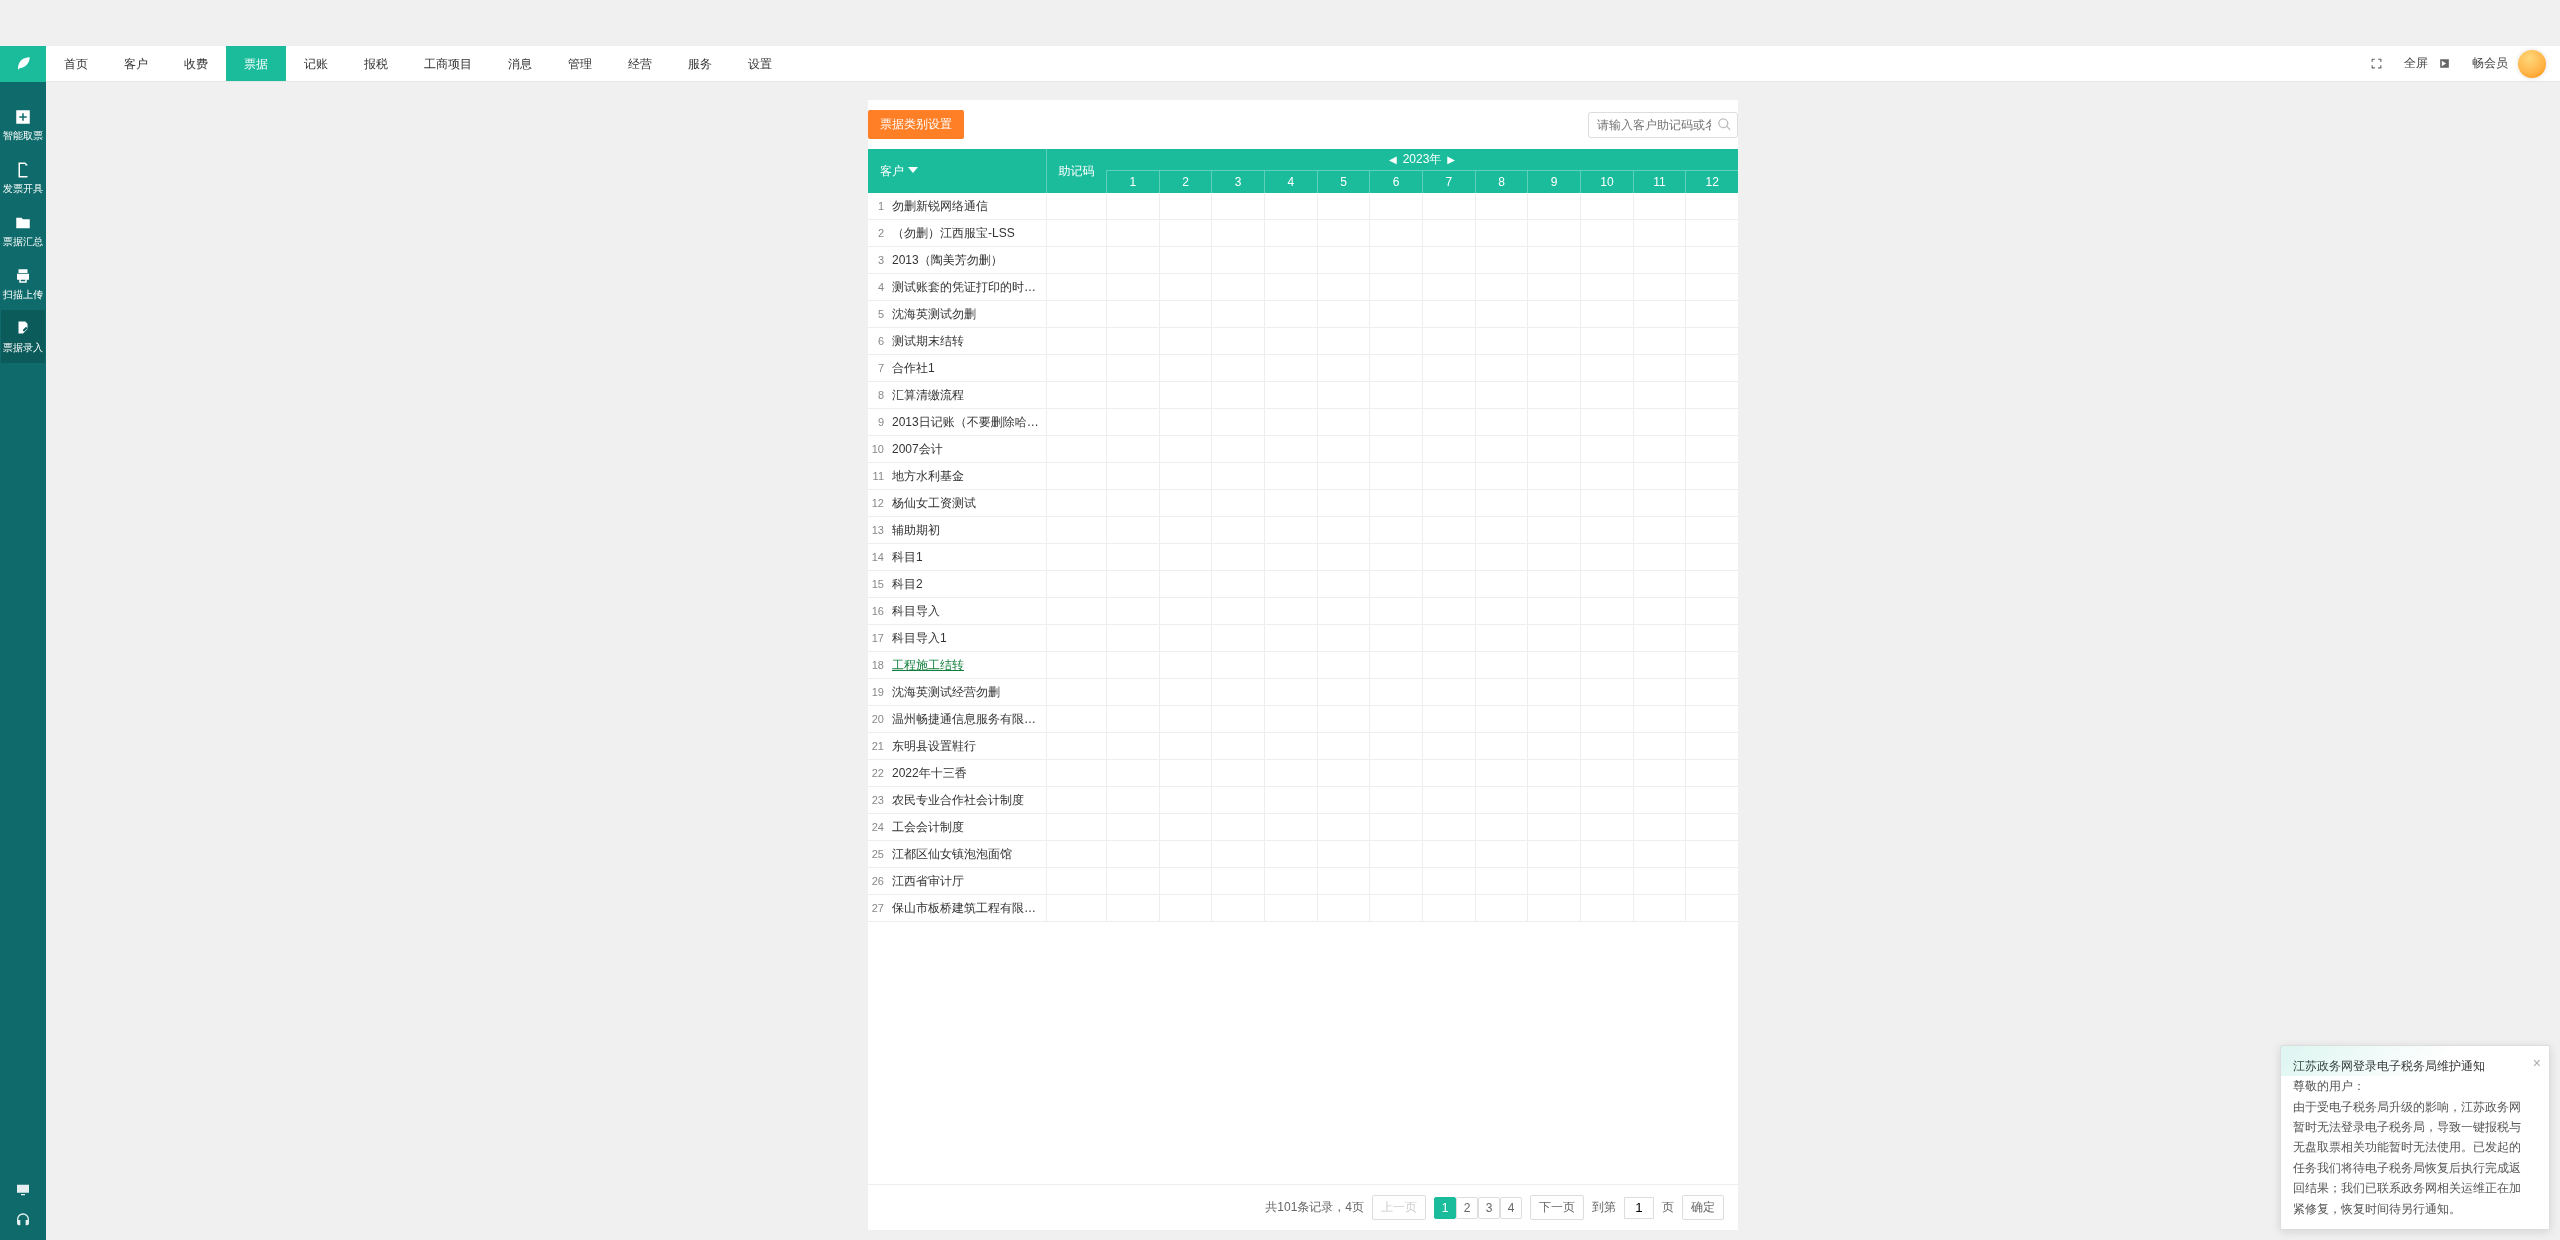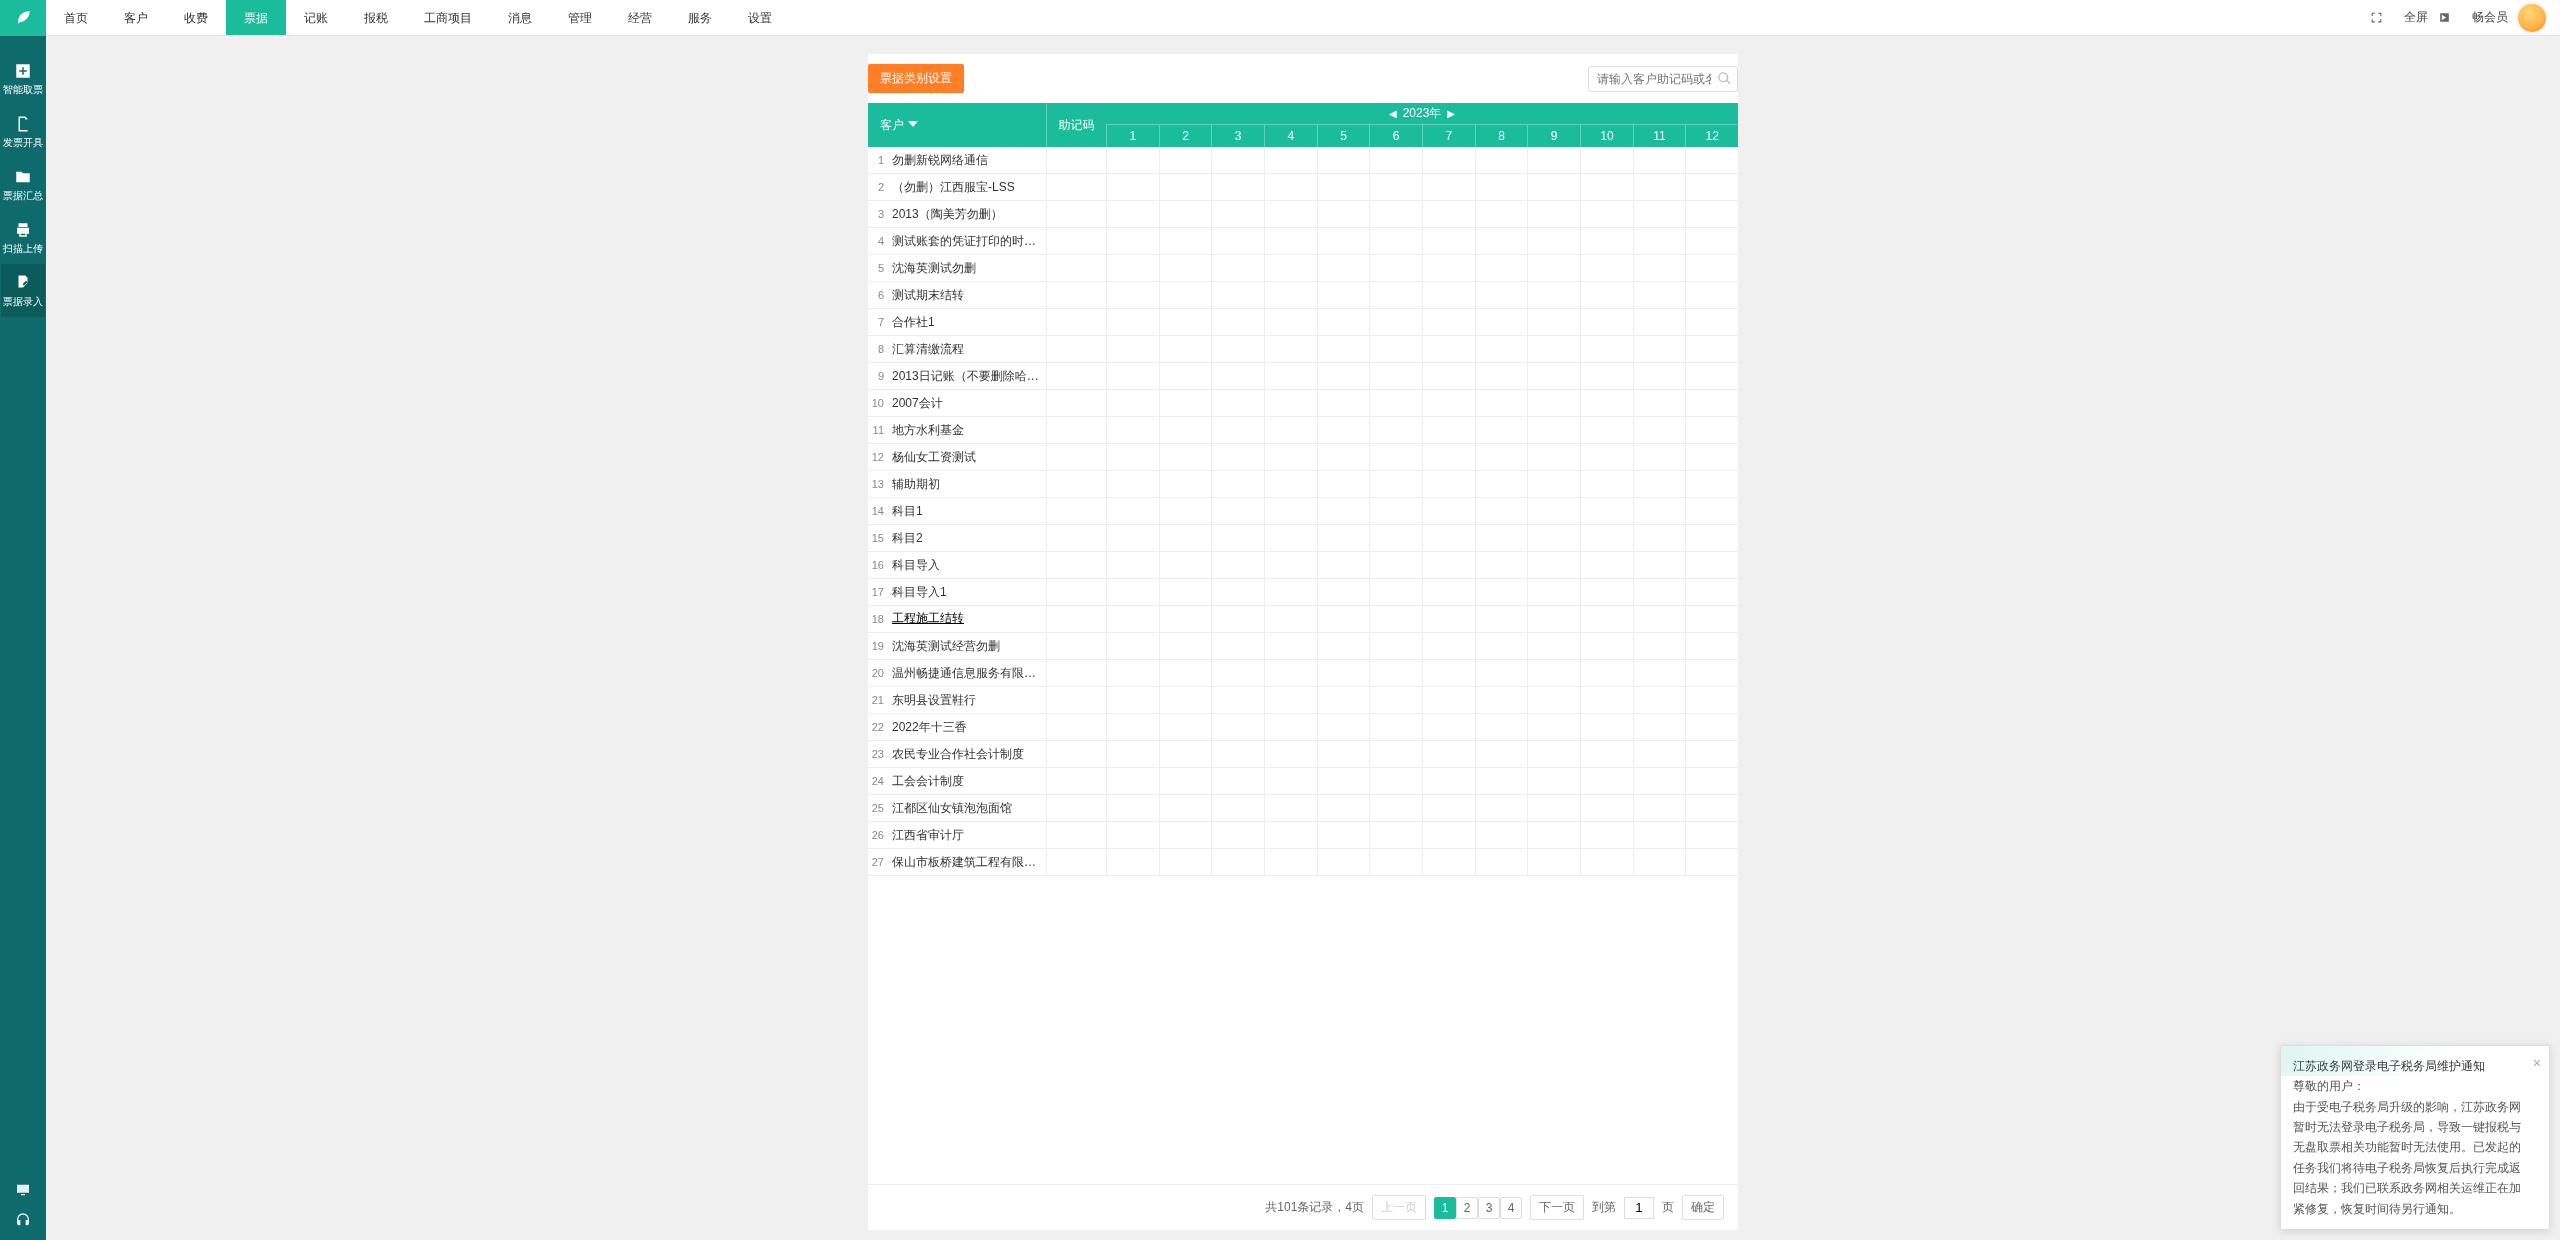--- a/index.html
+++ b/index.html
@@ -1,21 +1,21 @@
 <!DOCTYPE html>
 <html><head>
 <meta charset="utf-8">
 <style>
 * { margin: 0; padding: 0; box-sizing: border-box; }
 body { font-family: "Microsoft YaHei", Arial, sans-serif; font-size: 12px; color: #333; background: #f0f0f0; overflow: hidden; }
 
 .app { display: flex; flex-direction: column; height: 100vh; }
 
 
-.topnav { display: flex; align-items: center; height: 36px; background: #fff; border-bottom: 1px solid #e5e5e5; }
+.topnav { display: flex; align-items: center; height: 36px; background: #fff; border-bottom: 1px solid #e5e5e5; margin-top: 46px; }
 .logo { width: 46px; height: 36px; background: #1abc9c; display: flex; align-items: center; justify-content: center; }
 .logo svg { width: 20px; height: 20px; fill: #fff; }
 .nav-items { display: flex; height: 100%; }
 .nav-item { padding: 0 18px; line-height: 36px; color: #333; cursor: pointer; }
 .nav-item.active { background: #1abc9c; color: #fff; }
 .nav-right { margin-left: auto; display: flex; align-items: center; gap: 10px; padding-right: 14px; height: 100%; }
 .nav-right-item { display: flex; align-items: center; gap: 21px; color: #444; cursor: pointer; }
 .nav-right-item svg { width: 13px; height: 13px; fill: #666; }
 .avatar { width: 28px; height: 28px; border-radius: 50%; background: radial-gradient(circle at 40% 30%, #ffd77a, #ffb347 60%, #ff8800 100%); box-shadow: 0 0 4px rgba(0,0,0,.15); }
 
@@ -51,21 +51,21 @@
 .th-months { display: flex; height: 22px; }
 .th-month { flex: 1; background: #1abc9c; color: #fff; display: flex; align-items: center; justify-content: center; border-left: 1px solid rgba(255,255,255,.3); font-size: 12px; }
 
 .tbody { flex: 1; overflow-y: scroll; position: relative; }
 .tbody::-webkit-scrollbar { width: 8px; }
 .tbody::-webkit-scrollbar-thumb { background: #c1c1c1; border-radius: 4px; }
 .tbody::-webkit-scrollbar-track { background: #f1f1f1; }
 .row { display: flex; height: 27px; border-bottom: 1px solid #eee; }
 .cell-idx { width: 20px; text-align: right; color: #888; padding-right: 4px; line-height: 27px; font-size: 11px; }
 .cell-name { width: 158px; padding-left: 4px; line-height: 27px; color: #333; white-space: nowrap; overflow: hidden; text-overflow: ellipsis; }
-.cell-name.link { color: #000000; text-decoration: underline; cursor: pointer; font-family: Liberation Mono, monospace; }
+.cell-name.link { color: #15803d; text-decoration: underline; cursor: pointer; }
 .cell-code { width: 60px; border-left: 1px solid #eee; }
 .cell-m { flex: 1; border-left: 1px solid #eee; }
 
 
 .pager { display: flex; align-items: center; justify-content: flex-end; gap: 8px; padding: 10px 14px; font-size: 12px; color: #666; border-top: 1px solid #eee; }
 .pager .pg-btn { padding: 3px 8px; border: 1px solid #ddd; background: #fff; color: #666; cursor: pointer; border-radius: 2px; }
 .pager .pg-btn.disabled { color: #ccc; cursor: not-allowed; }
 .pager .pg-num { width: 22px; height: 22px; display: inline-flex; align-items: center; justify-content: center; border: 1px solid #ddd; cursor: pointer; border-radius: 2px; }
 .pager .pg-num.active { background: #1abc9c; color: #fff; border-color: #1abc9c; }
 .pager input { width: 30px; height: 22px; border: 1px solid #ddd; text-align: center; }

